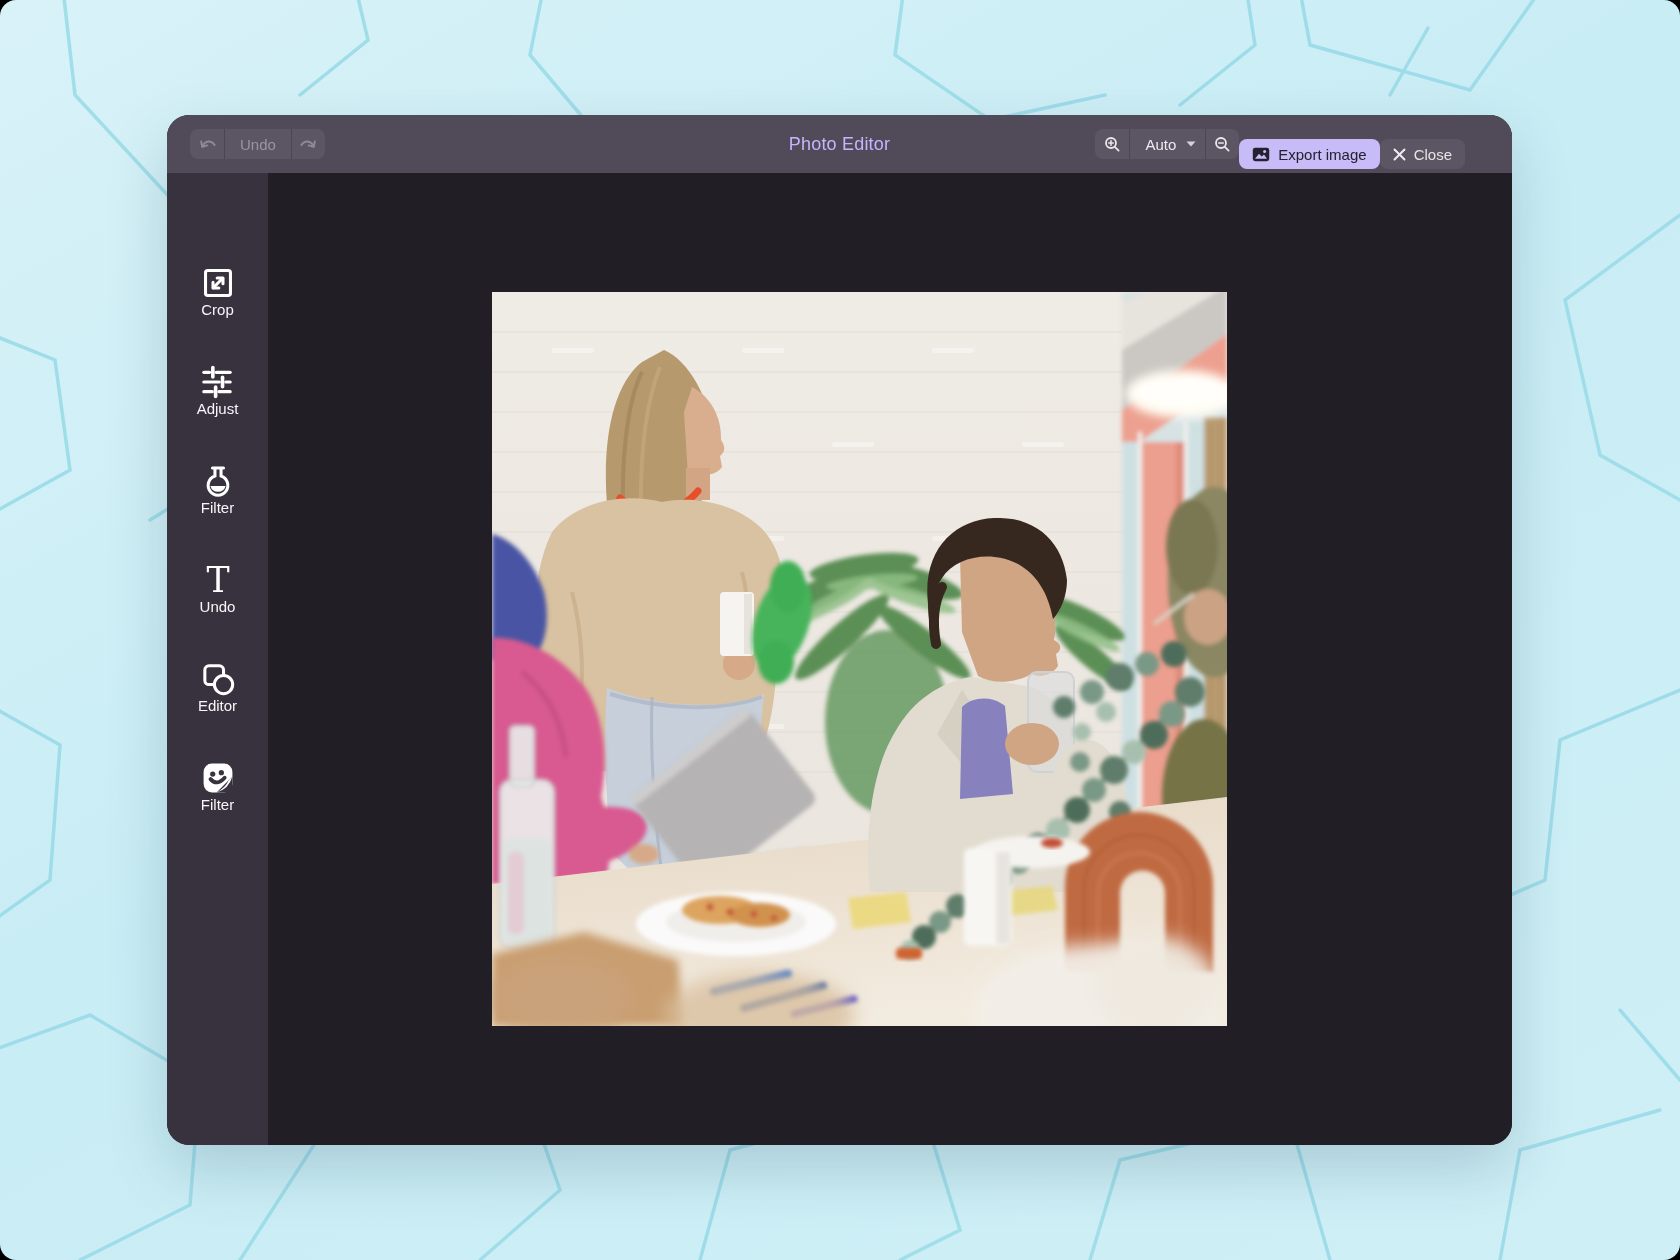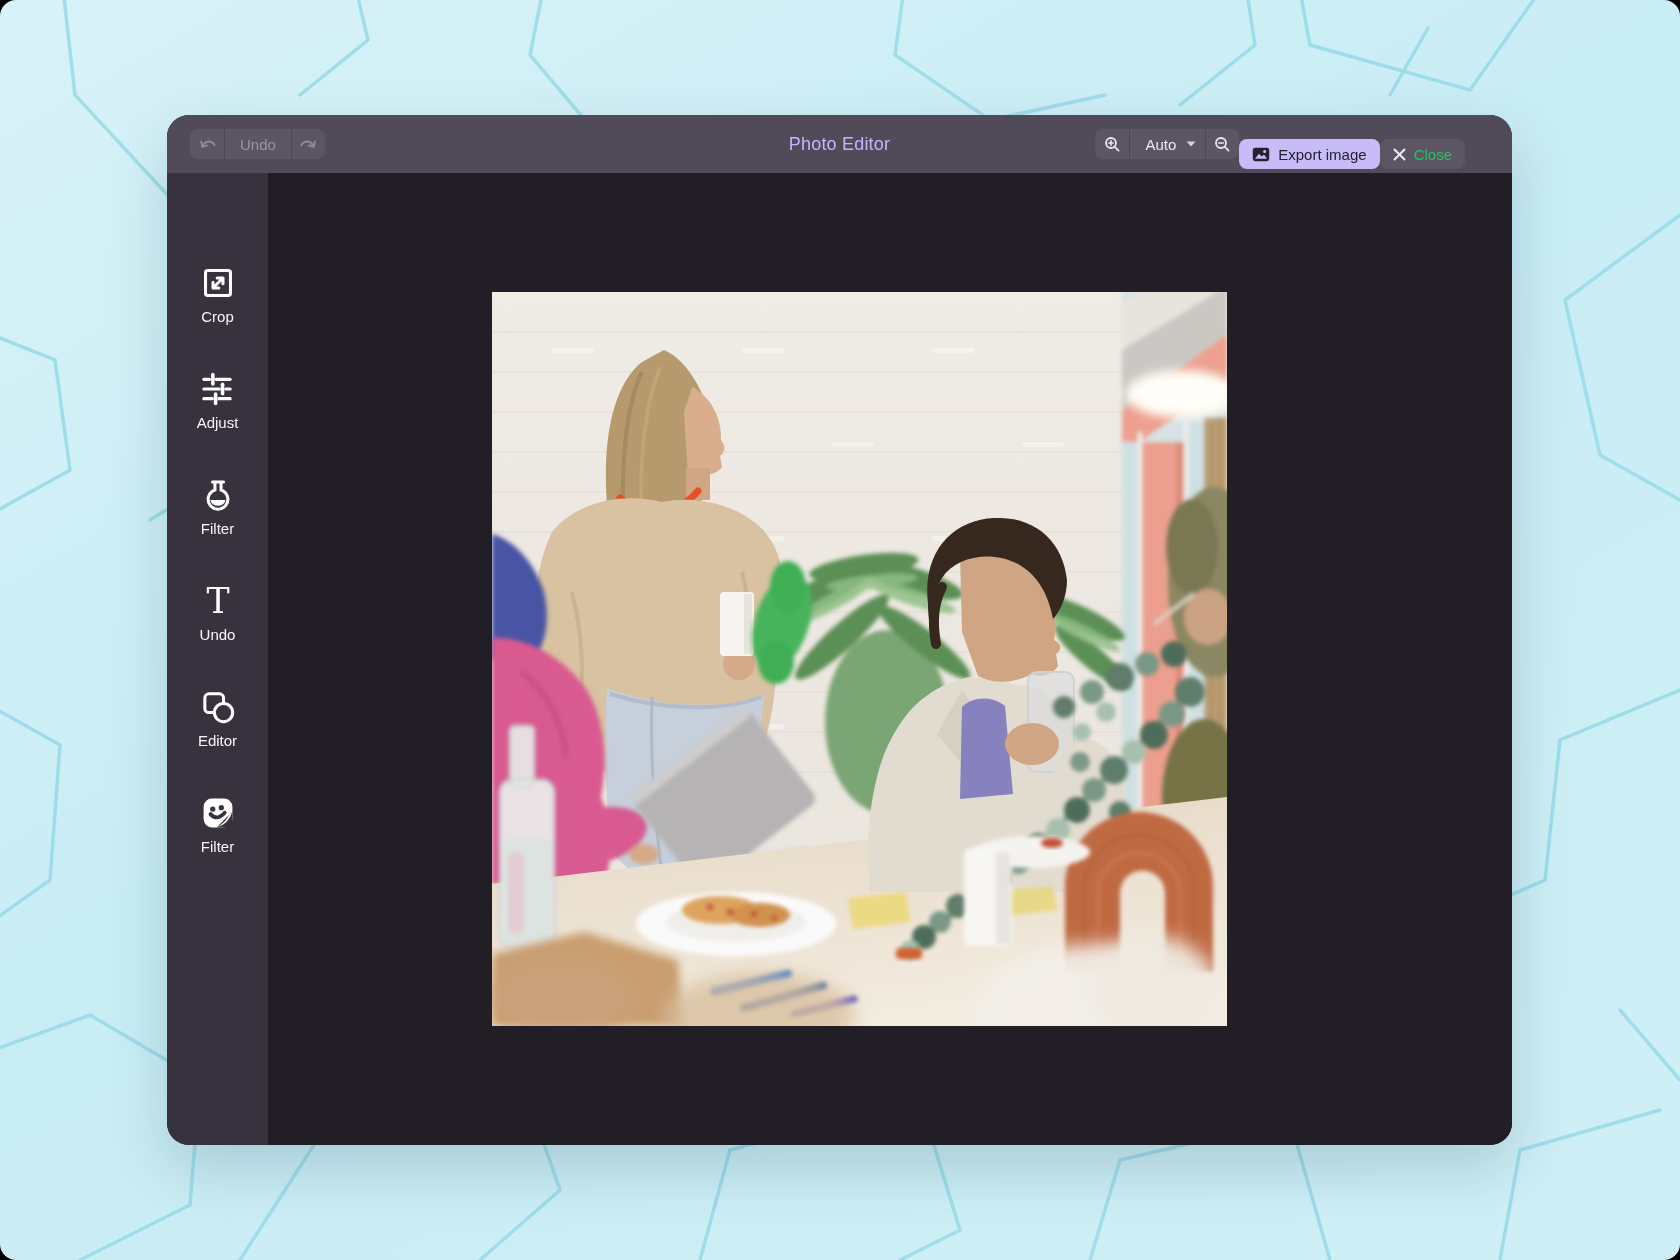--- a/index.html
+++ b/index.html
@@ -39,30 +39,30 @@
   .right-controls{display:flex; align-items:center; }
   .zoom-value{color:#eceaf0; font-size:15px; padding:0 2px 0 6px;}
   .caret{margin-left:8px; display:inline-block;}
   .btn{
     height:30px; border-radius:8px; display:flex; align-items:center; gap:8px;
     padding:0 13px; font-size:15px; border:none; cursor:pointer;
     font-family:"Liberation Sans", sans-serif;
     margin-top:20px;
   }
   .btn-export{background:#c7bbf8; color:#25212e;}
-  .btn-close{background:rgba(255,255,255,.065); color:#22c55e;}
+  .btn-close{background:rgba(255,255,255,.065); color:#e5e5e5;}
   
   .window-body{flex:1; display:flex; min-height:0;}
   .sidebar{
     width:101px; flex:0 0 101px; background:#37323e;
     display:flex; flex-direction:column; align-items:center;
     padding-top:92px; gap:46px;
   }
   .tool{display:flex; flex-direction:column; align-items:center; cursor:pointer; color:#fff;}
-  .tool-label{font-size:15px; color:#f7f6f8; margin-top:7px;}
+  .tool-label{font-size:15px; color:#f7f6f8; }
   .canvas{
     flex:1; background:#211f25; display:flex; align-items:center; justify-content:center;
     overflow:hidden;
   }
   .photo-wrap{transform:translateX(-31px); line-height:0;}
 </style>
 </head>
 <body>
 
 <div class="screen">

